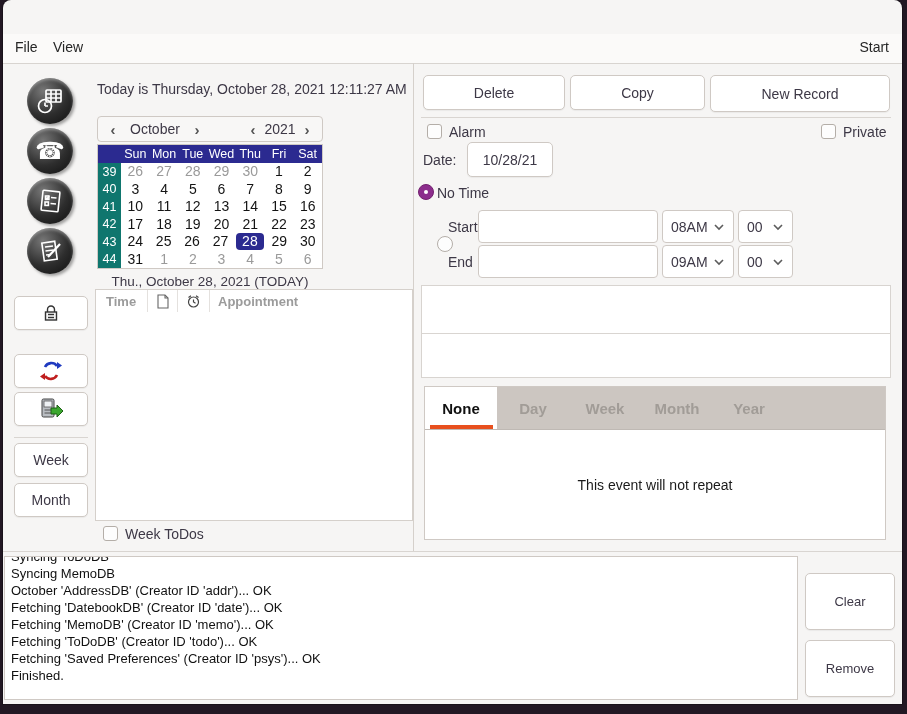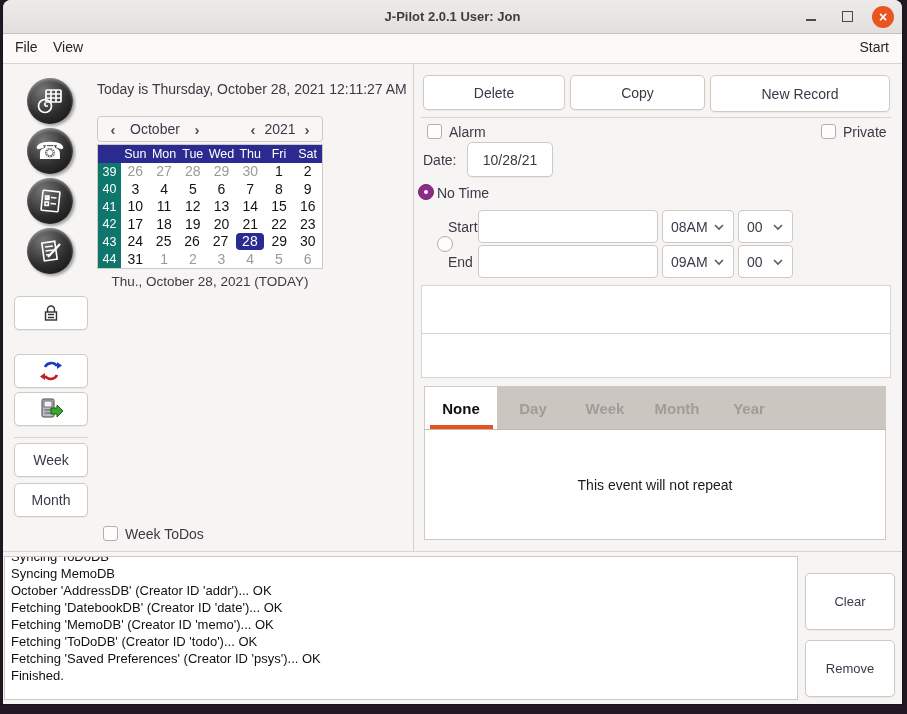--- a/index.html
+++ b/index.html
@@ -129,34 +129,20 @@
   .log-lines{margin-top:-9px;padding-left:6px;}
   .log-line{font-size:13px;line-height:17px;color:#111;white-space:nowrap;}
   .chev{flex:0 0 auto;}
 </style>
 </head>
 <body>
 
 <div class="window">
 
   
-  <div class="titlebar">
-    <span class="title">J-Pilot 2.0.1 User: Jon</span>
-    <div class="win-controls">
-      <span class="ctl">
-          <span class="minbar"></span>
-        </span>
-      <span class="ctl">
-          <span class="maxbox"></span>
-        </span>
-      <span class="ctl close">
-          <span>×</span>
-        </span>
-    </div>
-  </div>
 
   
   <div class="menubar">
     <span class="menu-item" style="left:12px;">File</span>
     <span class="menu-item" style="left:50px;">View</span>
     <span class="menu-item" style="right:13px;">Start</span>
   </div>
 
   
   <div class="abs" style="left:0;top:63px;width:92px;height:488px;">
@@ -324,20 +310,39 @@
           <span class="cal-day muted">5</span>
           <span class="cal-day muted">6</span>
         </div>
       </div>
   </div>
 
   
   <div class="abs" style="left:94px;top:274px;width:226px;text-align:center;font-size:13.5px;color:#3d3846;">Thu., October 28, 2021 (TODAY)</div>
 
   
+  <div class="appt-list">
+    <div class="appt-head">
+      <span class="appt-cell" style="width:52px;padding-left:10px;">Time</span>
+      <span class="appt-cell" style="width:30px;justify-content:center;">
+        <svg width="12" height="15" viewBox="0 0 12 15" fill="#fff" stroke="#666" stroke-width="1.1">
+          <path d="M1 1 h7 l3 3 v10 h-10 z"></path>
+            <path d="M8 1 v3 h3" fill="none"></path>
+        </svg>
+      </span>
+      <span class="appt-cell" style="width:32px;justify-content:center;">
+        <svg width="15" height="15" viewBox="0 0 15 15" fill="none" stroke="#444" stroke-width="1.2">
+          <circle cx="7.5" cy="8" r="5"></circle>
+          <path d="M7.5 5.5 v2.5 l2 1.2"></path>
+          <path d="M2.5 3.5 l2.5 -1.8 M12.5 3.5 l-2.5 -1.8"></path>
+        </svg>
+      </span>
+      <span style="padding-left:8px;">Appointment</span>
+    </div>
+  </div>
 
   
   <span class="abs checkbox" style="left:100px;top:526px;"></span>
   <span class="abs label14" style="left:122px;top:526px;">Week ToDos</span>
 
   
   <div class="abs vline" style="left:410px;top:63px;height:488px;"></div>
 
   
   <div class="abs btn" style="left:420px;top:75px;width:142px;height:35px;">

